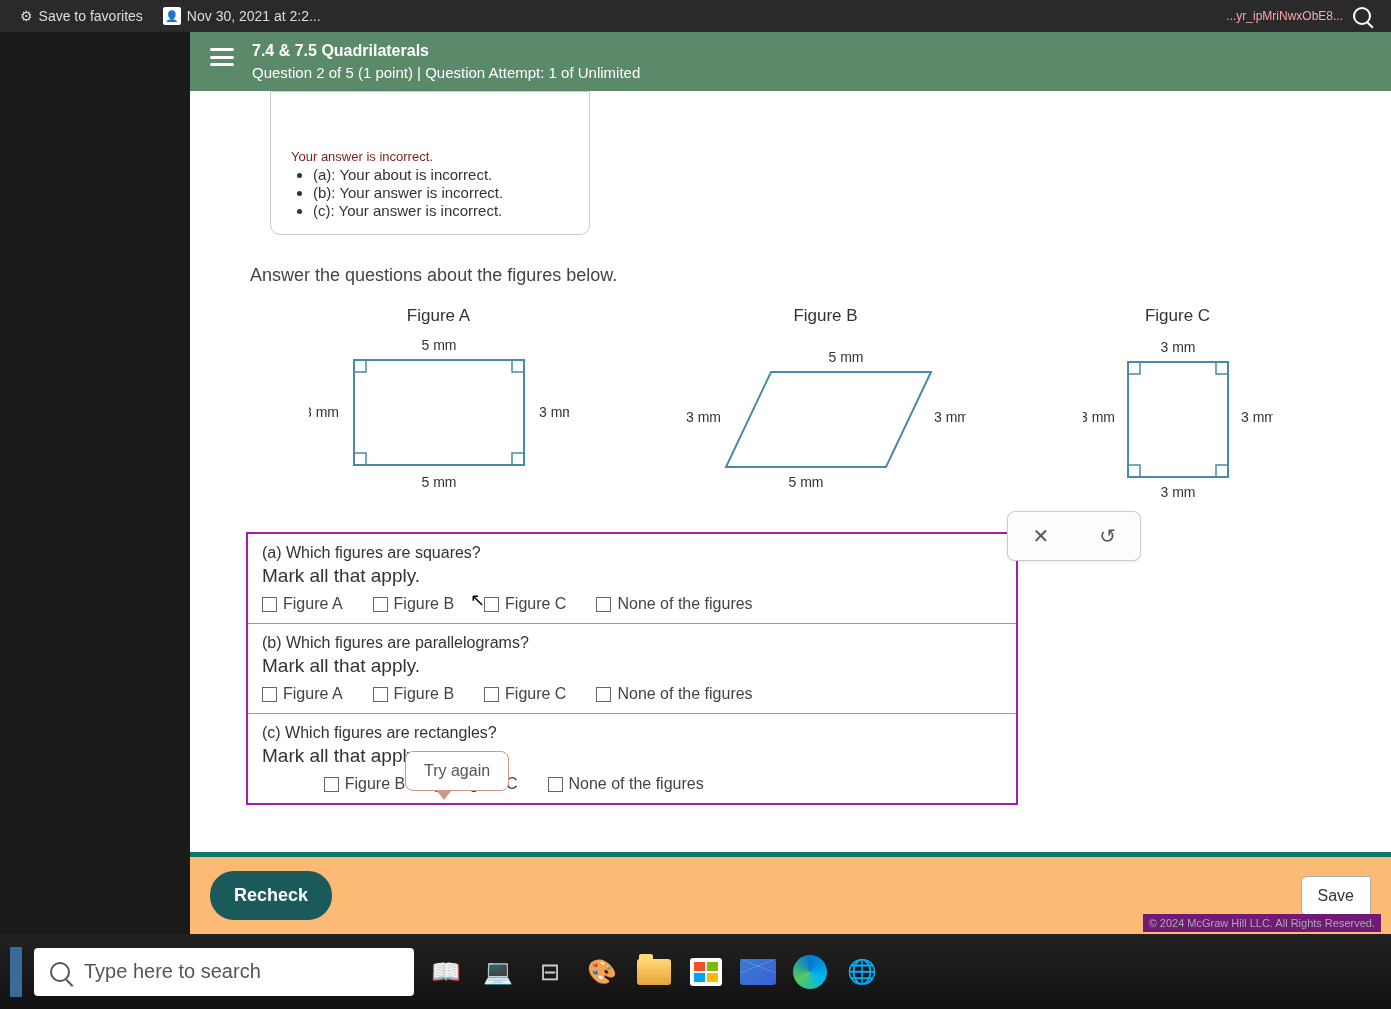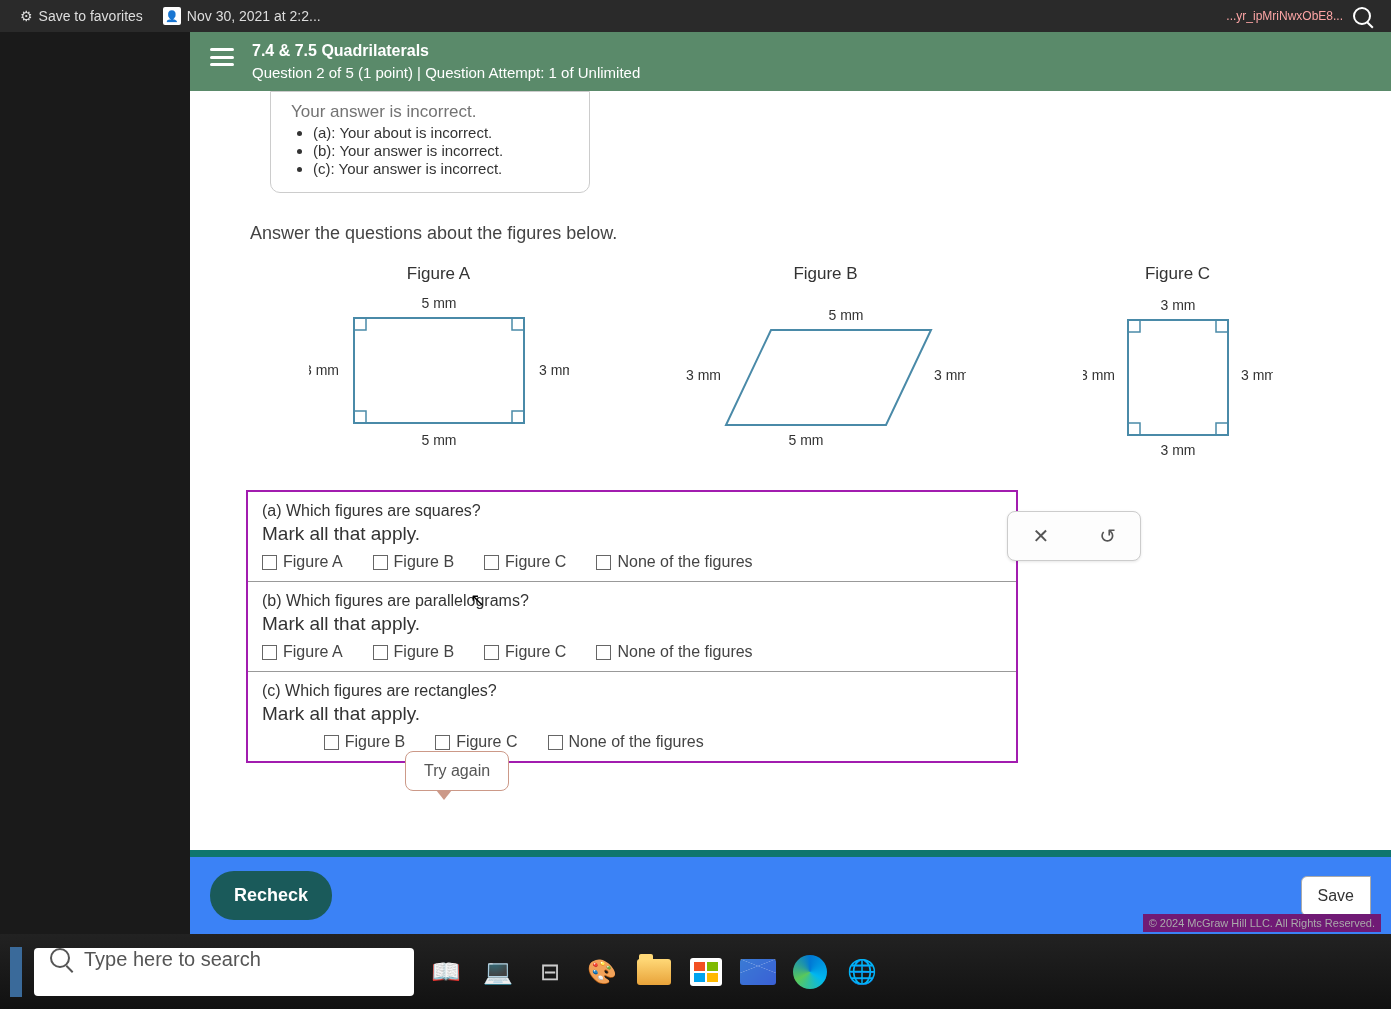--- a/index.html
+++ b/index.html
@@ -17,21 +17,21 @@
 
 .header-bar { background: #5a8a6a; color: #fff; padding: 10px 20px; display: flex; align-items: flex-start; gap: 18px; }
 .hamburger { width: 24px; height: 18px; display: flex; flex-direction: column; justify-content: space-between; cursor: pointer; margin-top: 6px; }
 .hamburger span { display: block; height: 3px; background: #fff; border-radius: 2px; }
 .header-text .title { font-weight: bold; font-size: 16px; }
 .header-text .sub { font-size: 15px; margin-top: 4px; }
 
 .content { padding: 0 40px 20px 40px; position: relative; }
 
 .feedback-box { border: 1px solid #ccc; border-radius: 0 0 10px 10px; padding: 10px 20px 14px 20px; width: 320px; margin-left: 40px; background: #fff; font-size: 15px; color: #333; }
-.feedback-box .cut { color: #737373; font-size: 17px; }
+.feedback-box .cut { color: #7f1d1d; font-size: 13px; margin-top: 47px; }
 .feedback-box ul { list-style: disc; padding-left: 22px; margin-top: 2px;}
 .feedback-box li { margin: 1px 0; }
 
 .prompt { margin: 30px 0 20px 20px; font-size: 18px; color: #444; }
 
 .figures-row { display: flex; justify-content: space-around; align-items: flex-start; margin: 10px 20px 30px 20px; }
 .figure-block { text-align: center; }
 .figure-title { font-size: 17px; color: #333; margin-bottom: 6px; }
 .fig-svg { display: block; margin: 0 auto; }
 .dim-label { font-size: 14px; fill: #333; }
@@ -46,28 +46,28 @@
 .options-row { display: flex; gap: 30px; align-items: center; font-size: 16px; color: #444; }
 .opt { display: flex; align-items: center; gap: 6px; }
 .chk { width: 15px; height: 15px; border: 1.5px solid #666; display: inline-block; cursor: pointer; }
 
 .tool-box { position: absolute; right: 250px; top: 420px; border: 1px solid #ccc; border-radius: 8px; padding: 12px 24px; display: flex; gap: 50px; font-size: 20px; color: #555; background: #fdfdfd; box-shadow: 0 1px 3px rgba(0,0,0,0.1);}
 .tool-btn { cursor: pointer; }
 
 .try-again { position: absolute; left: 215px; top: 660px; background: #fff; border: 1.5px solid #c98; border-radius: 8px; padding: 10px 18px; font-size: 16px; color: #555; cursor: pointer;}
 .try-again::after { content: ''; position: absolute; bottom: -10px; left: 30px; width: 0; height: 0; border-left: 8px solid transparent; border-right: 8px solid transparent; border-top: 10px solid #c98; }
 
-.bottom-bar { position: absolute; left: 0; right: 0; bottom: 0; background: #3b82f6; padding: 14px 20px; display: flex; align-items: center; border-top: 7px solid #0f766e;}
+.bottom-bar { position: absolute; left: 0; right: 0; bottom: 0; background: #fdba74; padding: 14px 20px; display: flex; align-items: center; border-top: 5px solid #0f766e;}
 .recheck-btn { background: #1a5a5a; color: #fff; border: none; padding: 14px 24px; border-radius: 24px; font-size: 18px; font-weight: bold; cursor: pointer; }
 .save-btn { margin-left: auto; background: #fff; border: 1px solid #aaa; padding: 10px 16px; border-radius: 6px 0 0 6px; font-size: 16px; color: #333; cursor: pointer;}
 .footer-text { position: absolute; right: 10px; bottom: 2px; font-size: 11px; color: #aaa; background:#701a75; padding:3px 6px;}
 
 .taskbar { position: absolute; left: 0; right: 0; bottom: 0; height: 75px; background: linear-gradient(#222, #111); display: flex; align-items: center; padding: 0 10px; gap: 12px; }
 .start-btn { width: 12px; height: 50px; background: #3a6a9a; }
-.search-box { background: #fff; border-radius: 4px; height: 48px; width: 380px; display: flex; padding: 0 16px; gap: 14px; font-size: 20px; color: #555; }
+.search-box { background: #fff; border-radius: 4px; height: 48px; width: 380px; display: flex; align-items: center; padding: 0 16px; gap: 14px; font-size: 20px; color: #555; }
 .search-icon-tb { width: 20px; height: 20px; border: 2px solid #555; border-radius: 50%; position: relative; }
 .search-icon-tb::after { content:''; position:absolute; width:9px; height:2px; background:#555; bottom:-4px; right:-6px; transform:rotate(45deg);}
 .tb-icon { width: 40px; height: 40px; border-radius: 4px; display:inline-flex; align-items:center; justify-content:center; font-size: 24px;}
 .folder-ic { background: linear-gradient(#ffd877,#e8a33a); width:34px; height:26px; border-radius:3px; position:relative;}
 .folder-ic::before{content:''; position:absolute; top:-5px; left:2px; width:14px; height:6px; background:#ffd877; border-radius:2px 2px 0 0;}
 .store-ic { background:#fff; width:32px; height:28px; border-radius:3px; display:grid; grid-template-columns:1fr 1fr; grid-template-rows:1fr 1fr; gap:2px; padding:4px;}
 .store-ic span:nth-child(1){background:#f25022;} .store-ic span:nth-child(2){background:#7fba00;} .store-ic span:nth-child(3){background:#00a4ef;} .store-ic span:nth-child(4){background:#ffb900;}
 .mail-ic { width:36px; height:26px; background:linear-gradient(135deg,#3a7bd5,#3a60d5); border-radius:3px; position:relative;}
 .mail-ic::after{content:''; position:absolute; top:0; left:0; right:0; height:14px; background:linear-gradient(to bottom right, transparent 48%, rgba(255,255,255,0.3) 50%, transparent 52%), linear-gradient(to bottom left, transparent 48%, rgba(255,255,255,0.3) 50%, transparent 52%);}
 .edge-ic { width:34px; height:34px; border-radius:50%; background: conic-gradient(#0078d4, #00b8f0, #5ac85a, #0078d4);}

